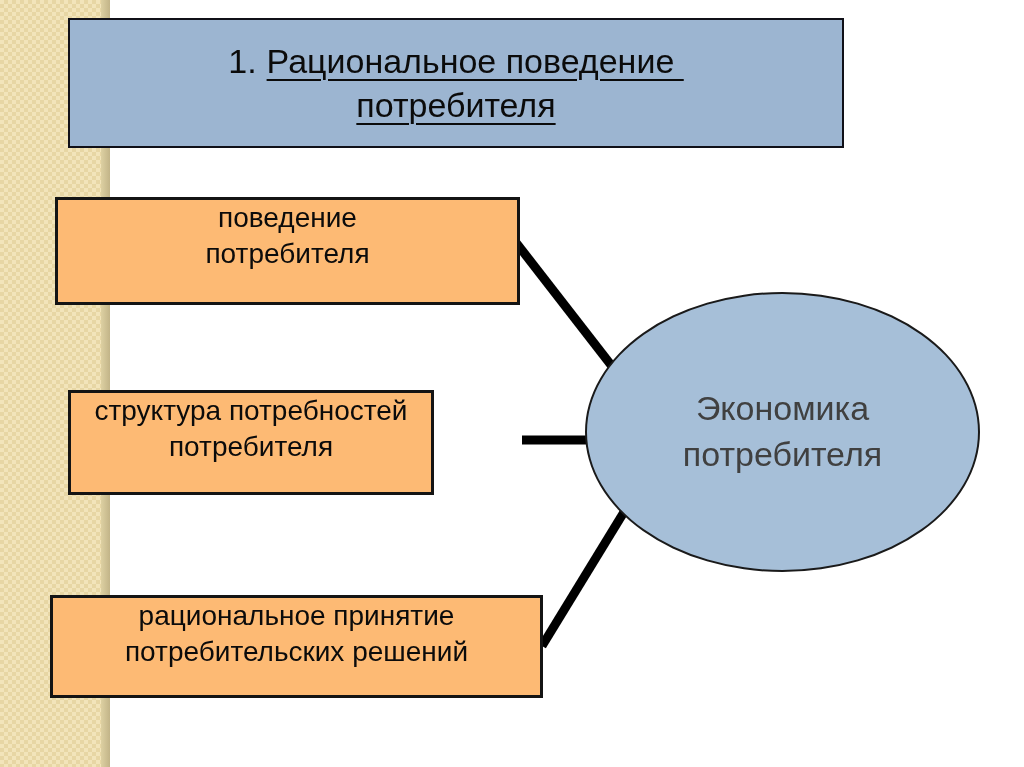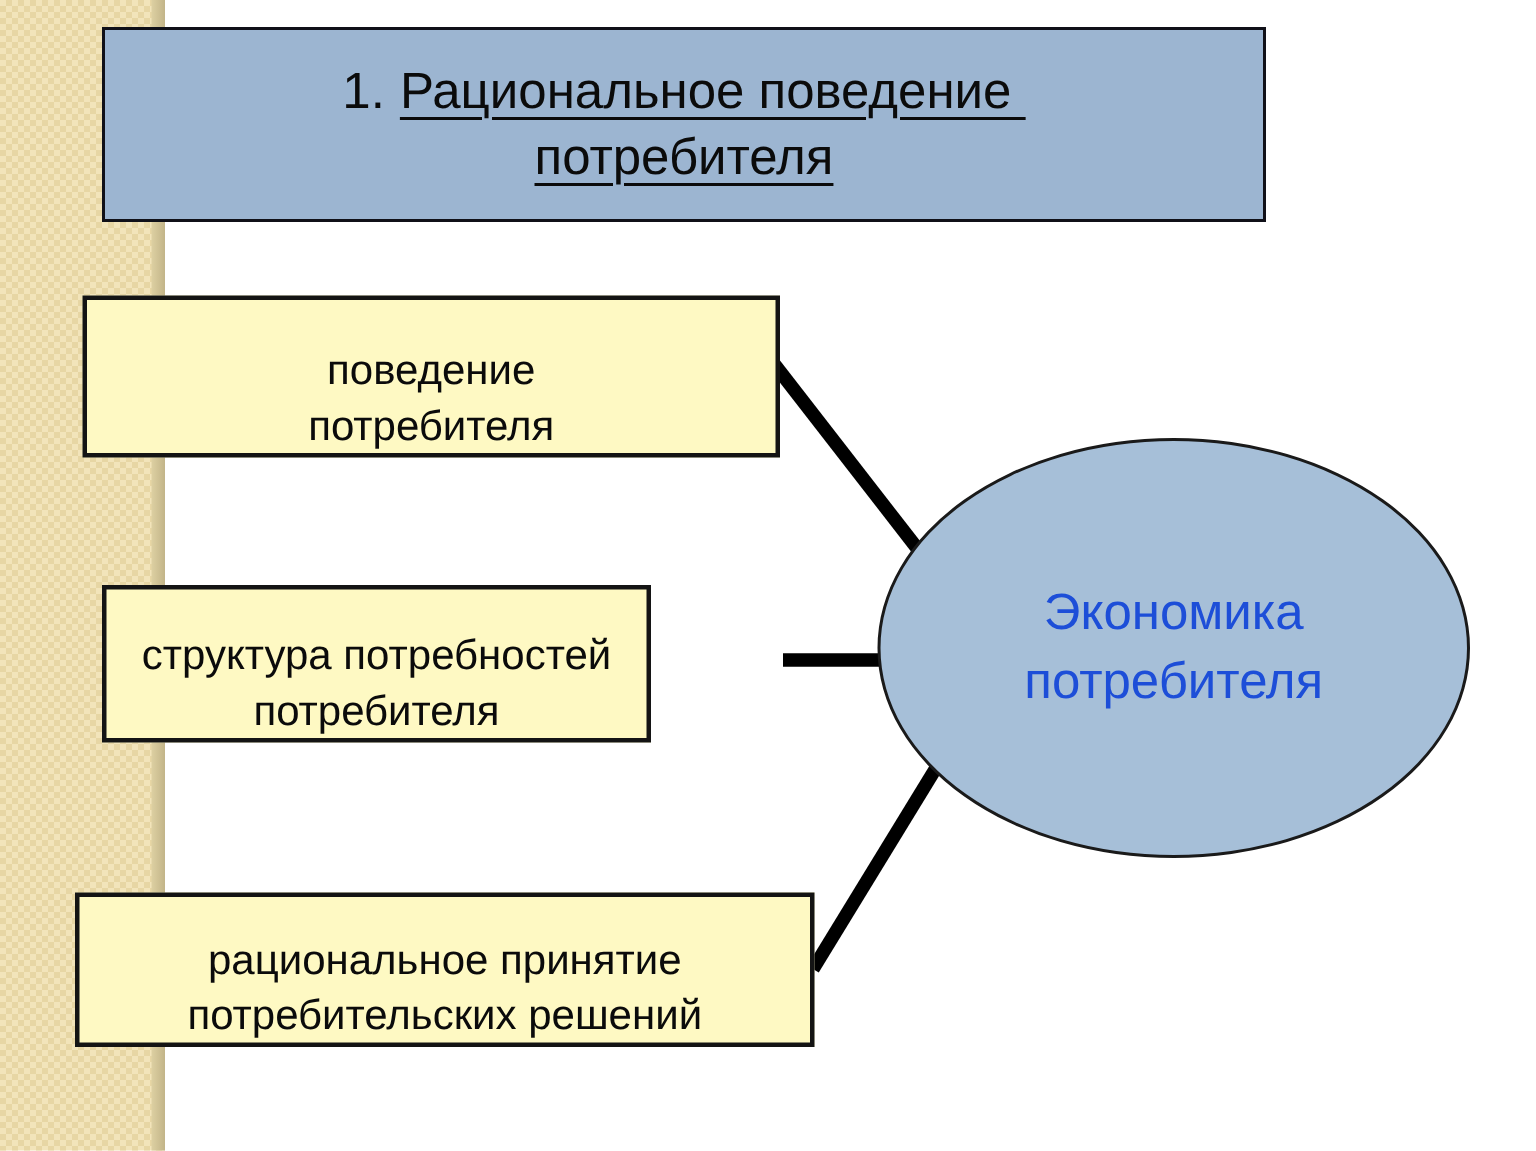--- a/index.html
+++ b/index.html
@@ -51,38 +51,38 @@
     text-align: center; line-height: 1.3;
   }
   .title-underline {
     white-space: pre-line;
     text-decoration: underline;
     text-decoration-thickness: 2px;
     text-underline-offset: 6px;
   }
   .title-prefix { margin-right: 10px; }
   .concept-box {
-    background: #fef9c3;
+    background: #fdba74;
     border: 3px solid #141414;
-    display: flex; align-items: flex-end; justify-content: center;
+    display: flex; align-items: flex-start; justify-content: center;
     font-size: 28px; color: #0b0b0b;
     text-align: center; line-height: 1.3;
   }
   .concept-box .label { white-space: pre-line; }
   .box-1 { left: 55px;  top: 197px; width: 465px; height: 108px; }
   .box-2 { left: 68px;  top: 390px; width: 366px; height: 105px; }
   .box-3 { left: 50px;  top: 595px; width: 493px; height: 103px; }
   .ellipse {
     left: 585px; top: 292px;
     width: 395px; height: 280px;
     background: #a6bfd8;
     border: 2px solid #1a1a1a;
     border-radius: 50%;
     display: flex; align-items: center; justify-content: center;
-    font-size: 34px; color: #1d4ed8;
+    font-size: 34px; color: #404040;
     text-align: center; line-height: 1.35;
   }
   .ellipse .label { white-space: pre-line; }
 </style>
 </head>
 <body>
 
 <div class="slide">
 
   <div class="stripe"></div>

